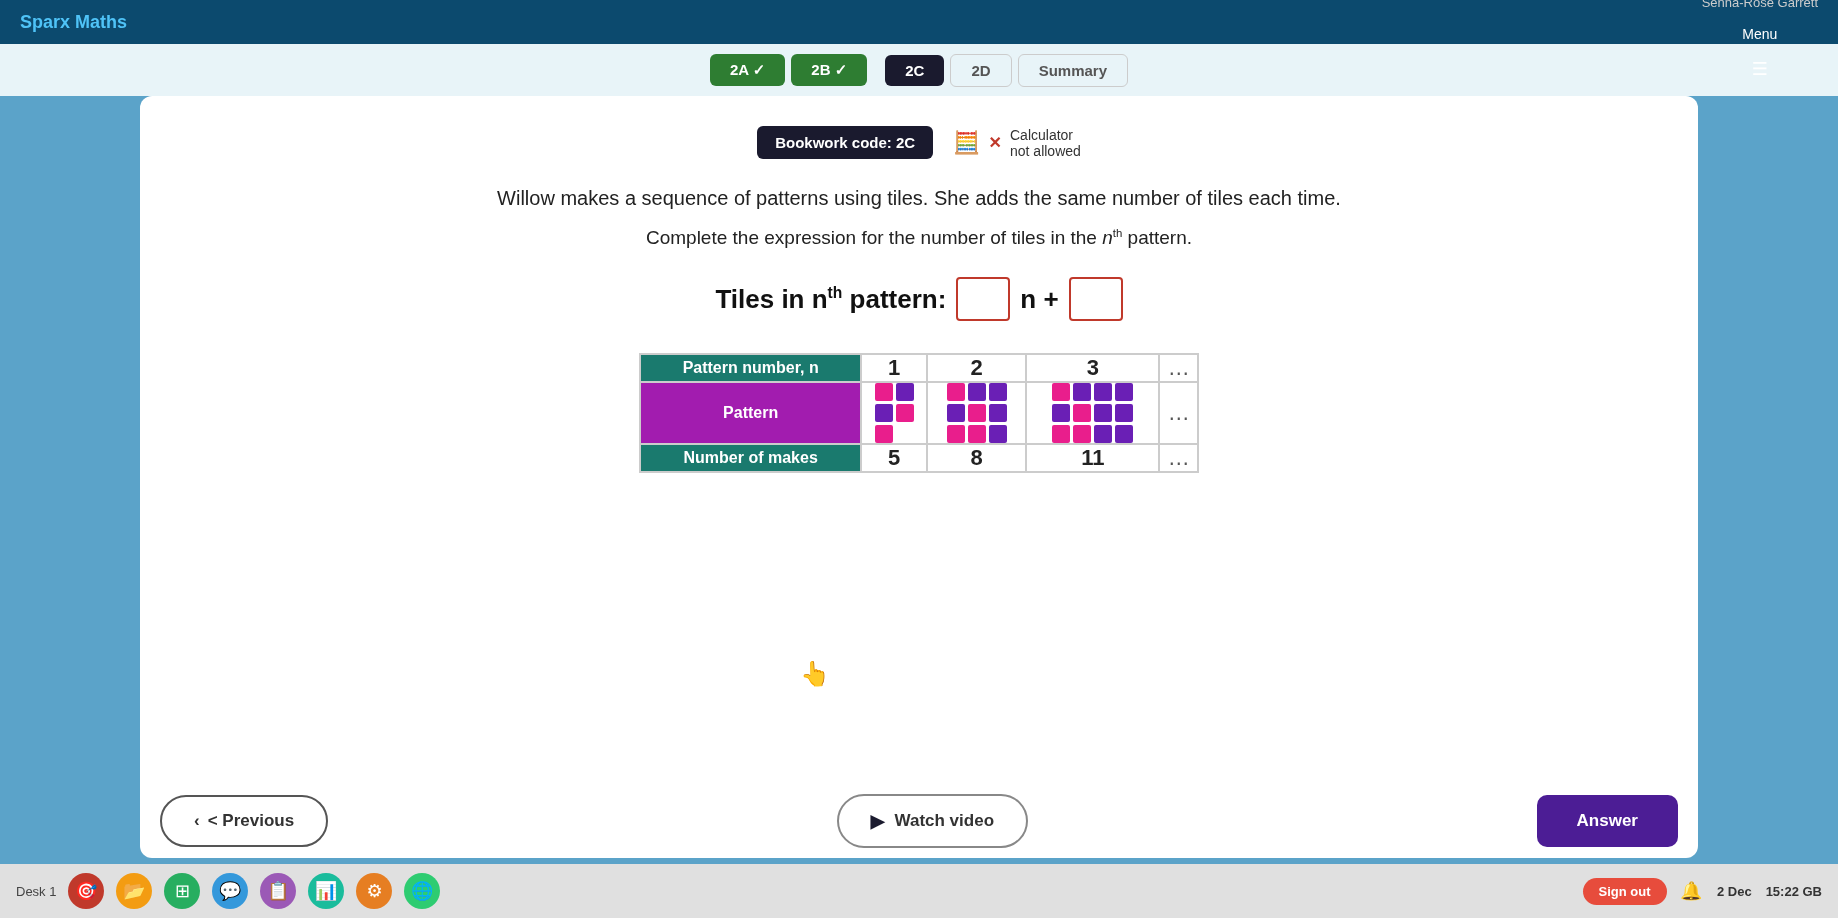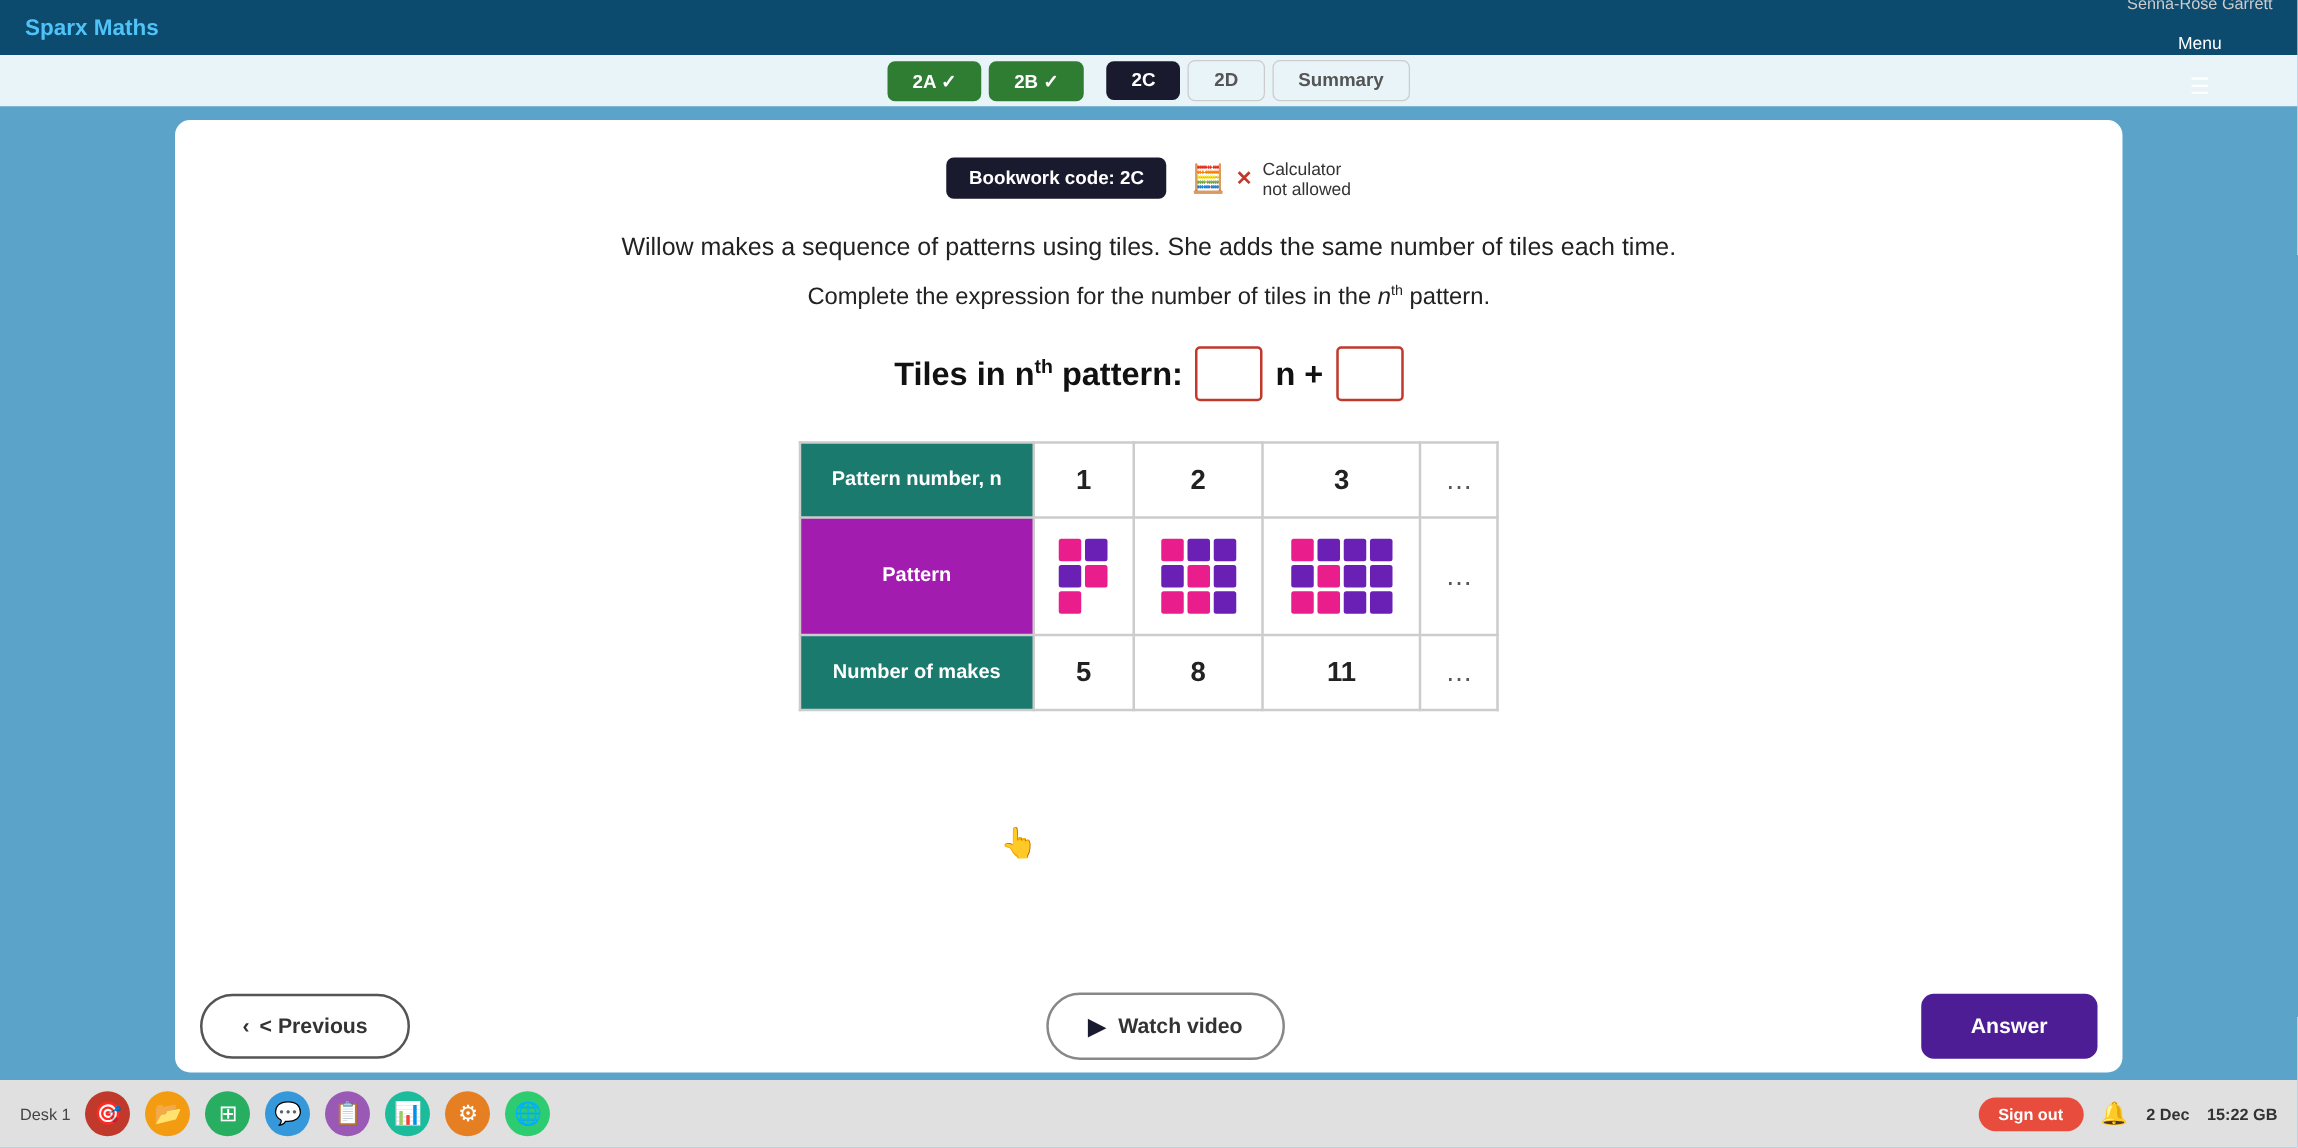--- a/index.html
+++ b/index.html
@@ -53,21 +53,21 @@
       cursor: pointer;
       font-size: 14px;
     }
 
     
     .tab-nav {
       position: absolute;
       top: 44px;
       left: 0;
       right: 0;
-      height: 41px;
+      height: 52px;
       background: #e8f4f8;
       display: flex;
       align-items: center;
       justify-content: center;
       gap: 6px;
       z-index: 90;
     }
     .tab-item {
       padding: 7px 20px;
       border-radius: 6px;
@@ -181,21 +181,21 @@
 
     
     .pattern-table {
       border-collapse: collapse;
       margin: 0 auto;
       min-width: 560px;
     }
     .pattern-table td, .pattern-table th {
       border: 2px solid #ccc;
       text-align: center;
-      padding: 16px;
+      padding: 0;
     }
     .header-cell {
       background: #1a7a6e;
       color: white;
       font-size: 16px;
       font-weight: 700;
       padding: 14px 28px;
     }
     .number-cell {
       font-size: 22px;

